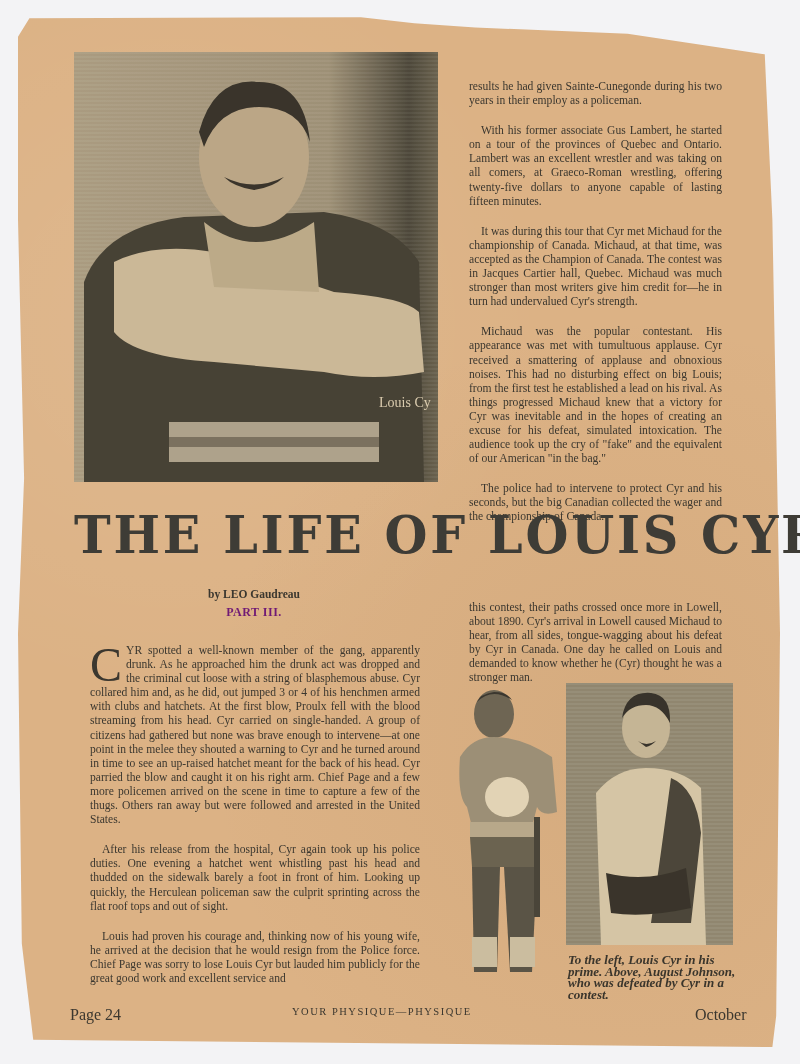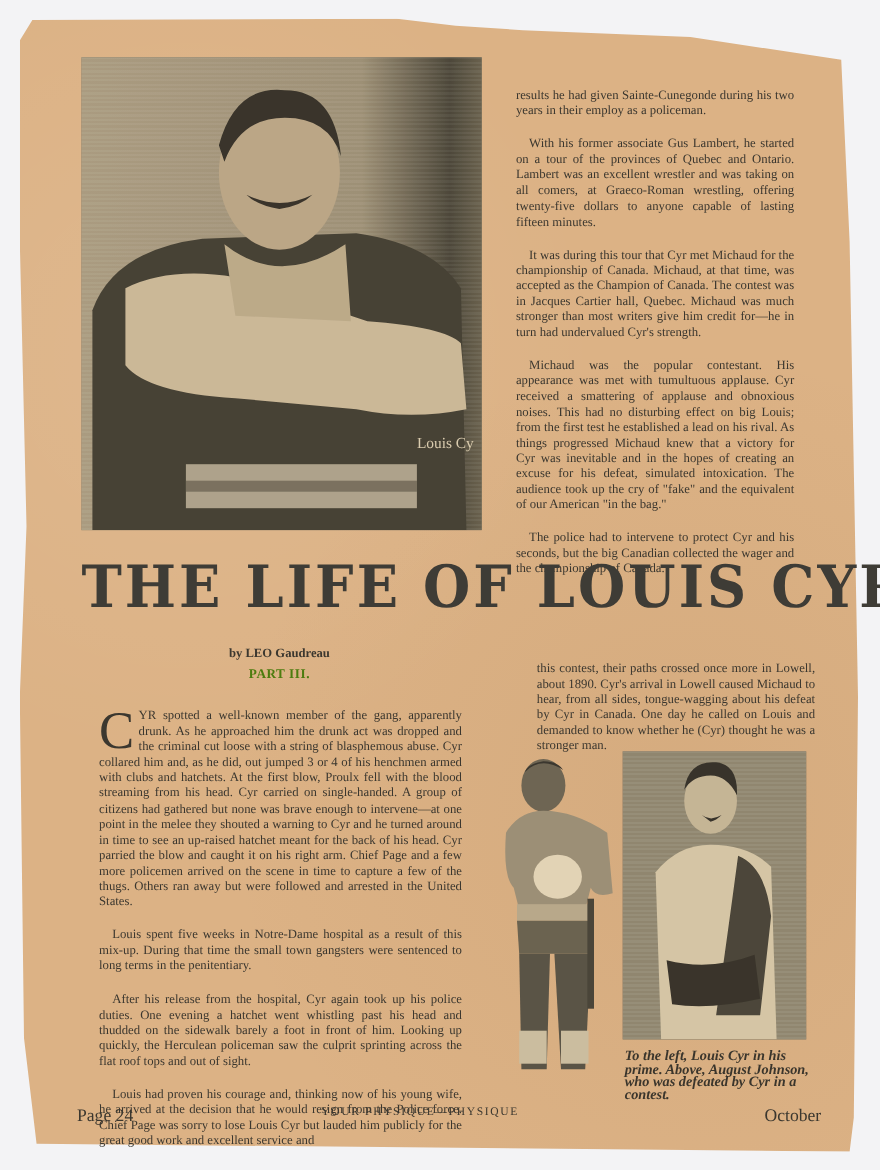--- a/index.html
+++ b/index.html
@@ -54,21 +54,21 @@
       transform: scaleX(0.93);
       transform-origin: left top;
       line-height: 58px;
     }
     .byline {
       position: absolute; left: 74px; top: 588px; width: 360px;
       text-align: center; font-size: 11.5px; font-weight: bold; color: #3b372f;
     }
     .part {
       position: absolute; left: 74px; top: 605px; width: 360px;
-      text-align: center; font-size: 12px; font-weight: bold; color: #4d7c0f; letter-spacing: 0.5px;
+      text-align: center; font-size: 12px; font-weight: bold; color: #701a75; letter-spacing: 0.5px;
     }
     .dropcap {
       float: left; font-size: 48px; line-height: 38px; margin: 2px 4px 0 0; color: #3b372f;
     }
     .footer {
       position: absolute; top: 1006px; font-size: 16px; color: #3b372f;
     }
   </style>
 </head>
 <body>
@@ -103,26 +103,25 @@
   <p>The police had to intervene to protect Cyr and his seconds, but the big Canadian collected the wager and the championship of Canada.</p>
 </div>
 
 <div class="headline">THE LIFE OF LOUIS CYR</div>
 
 <div class="byline">by LEO Gaudreau</div>
 <div class="part">PART III.</div>
 
 <div class="col" style="left:74px; top:628px; width:362px;">
   <p class="noindent"><span class="dropcap">C</span><span>YR spotted a well-known member of the gang, apparently drunk. As he approached him the drunk act was dropped and the criminal cut loose with a string of blasphemous abuse. Cyr collared him and, as he did, out jumped 3 or 4 of his henchmen armed with clubs and hatchets. At the first blow, Proulx fell with the blood streaming from his head. Cyr carried on single-handed. A group of citizens had gathered but none was brave enough to intervene—at one point in the melee they shouted a warning to Cyr and he turned around in time to see an up-raised hatchet meant for the back of his head. Cyr parried the blow and caught it on his right arm. Chief Page and a few more policemen arrived on the scene in time to capture a few of the thugs. Others ran away but were followed and arrested in the United States.</span></p>
-  <p>Louis spent five weeks in Notre-Dame hospital as a result of this mix-up. During that time the small town gangsters were sentenced to long terms in the penitentiary.</p>
   <p>After his release from the hospital, Cyr again took up his police duties. One evening a hatchet went whistling past his head and thudded on the sidewalk barely a foot in front of him. Looking up quickly, the Herculean policeman saw the culprit sprinting across the flat roof tops and out of sight.</p>
   <p>Louis had proven his courage and, thinking now of his young wife, he arrived at the decision that he would resign from the Police force. Chief Page was sorry to lose Louis Cyr but lauded him publicly for the great good work and excellent service and</p>
 </div>
 
-<div class="col" style="left:472px; top:585px; width:285px;">
+<div class="col" style="left:453px; top:585px; width:285px;">
   <p class="noindent">this contest, their paths crossed once more in Lowell, about 1890. Cyr's arrival in Lowell caused Michaud to hear, from all sides, tongue-wagging about his defeat by Cyr in Canada. One day he called on Louis and demanded to know whether he (Cyr) thought he was a stronger man.</p>
 </div>
 
 <svg width="110" height="300" viewBox="0 0 110 300" style="position:absolute; left:452px; top:682px;">
   <ellipse cx="42" cy="32" rx="20" ry="24" fill="#6e6553"></ellipse>
   <path d="M25 20 Q40 5 60 18 Q55 10 42 10 Q28 12 25 20 Z" fill="#3b372f"></path>
   <path d="M8 75 Q20 55 42 55 Q70 55 100 75 L105 130 Q90 135 85 125 L80 145 L20 145 L15 125 Q5 115 8 75 Z" fill="#9c8f76"></path>
   <ellipse cx="55" cy="115" rx="22" ry="20" fill="#e2d3b5"></ellipse>
   <rect x="18" y="140" width="70" height="15" fill="#b8a88a"></rect>
   <path d="M18 155 L88 155 L85 185 L20 185 Z" fill="#6b6350"></path>

